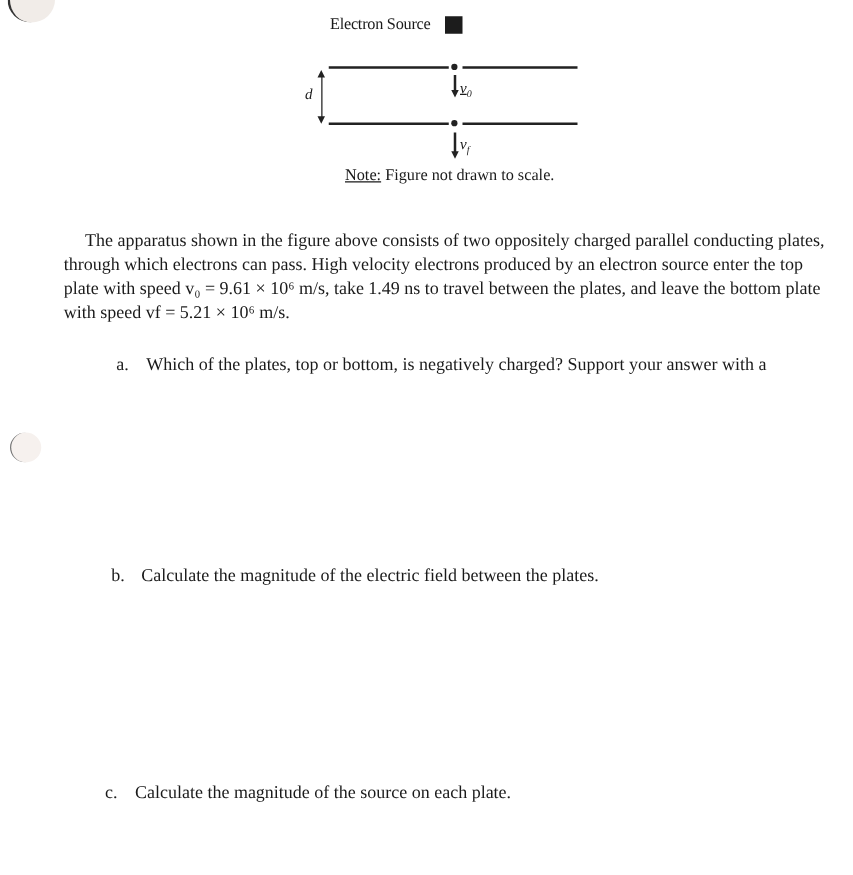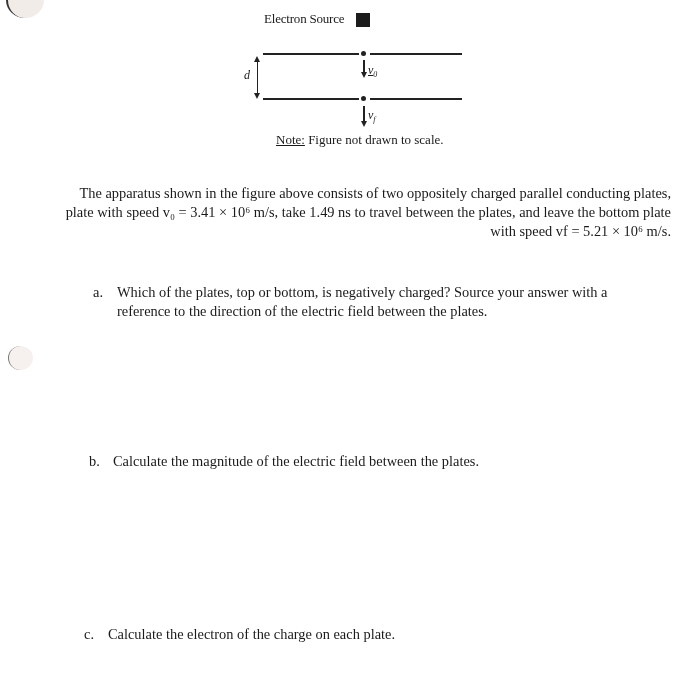--- a/index.html
+++ b/index.html
@@ -24,21 +24,21 @@
   .arrow-shaft { position: absolute; width: 1.5px; background: #222; }
   .arrow-head-down { position: absolute; width: 0; height: 0; border-left: 3px solid transparent; border-right: 3px solid transparent; border-top: 6px solid #222; }
   .arrow-head-up { position: absolute; width: 0; height: 0; border-left: 3px solid transparent; border-right: 3px solid transparent; border-bottom: 6px solid #222; }
   .fig-var { position: absolute; font-style: italic; font-size: 12px; }
   .fig-var sub { font-size: 8px; }
   .note { position: absolute; left: 36px; top: 132px; font-size: 13px; white-space: nowrap; }
   .note-head { text-decoration: underline; }
 
   .para {
     position: absolute; left: 51px; top: 184px; width: 620px;
-    font-size: 14.4px; line-height: 19px; text-align: right;
+    font-size: 14.4px; line-height: 19px;
   }
   .para .line { display: block; white-space: nowrap; }
   .para .indent { padding-left: 17px; }
   .q { position: absolute; font-size: 14.4px; line-height: 19px; white-space: nowrap; }
   .q .letter { display: inline-block; width: 24px; }
   .q .cont { display: block; padding-left: 24px; }
   sub { font-size: 9px; line-height: 0; }
 </style>
 </head>
 <body>
@@ -69,28 +69,28 @@
 
   <div class="arrow-shaft" style="left:123px; top:106px; height:16px;"></div>
   <div class="arrow-head-down" style="left:120.5px; top:121px;"></div>
   <span class="fig-var" style="left:128px; top:108px;"><span>v</span><sub>f</sub></span>
 
   <span class="note"><span class="note-head">Note:</span><span> Figure not drawn to scale.</span></span>
 </div>
 
 <div class="para">
   <span class="line indent">The apparatus shown in the figure above consists of two oppositely charged parallel conducting plates,</span>
-  <span class="line">plate with speed v₀ = 3.41 × 10⁶ m/s, take 1.49 ns to travel between the plates, and leave the bottom plate</span>
+  <span class="line">through which electrons can pass.  High velocity electrons produced by an electron source enter the top</span>
+  <span class="line">plate with speed v₀ = 9.61 × 10⁶ m/s, take 1.49 ns to travel between the plates, and leave the bottom plate</span>
   <span class="line">with speed vf = 5.21 × 10⁶ m/s.</span>
 </div>
 
 <div class="q" style="left:93px; top:283px;">
-  <span class="letter">a.</span><span>Which of the plates, top or bottom, is negatively charged?  Source your answer with a</span>
-  <span class="cont">reference to the direction of the electric field between the plates.</span>
+  <span class="letter">a.</span><span>Which of the plates, top or bottom, is negatively charged?  Support your answer with a</span>
 </div>
 
 <div class="q" style="left:89px; top:452px;">
   <span class="letter">b.</span><span>Calculate the magnitude of the electric field between the plates.</span>
 </div>
 
 <div class="q" style="left:84px; top:625px;">
-  <span class="letter">c.</span><span>Calculate the electron of the charge on each plate.</span>
+  <span class="letter">c.</span><span>Calculate the magnitude of the source on each plate.</span>
 </div>
 
 </body></html>

